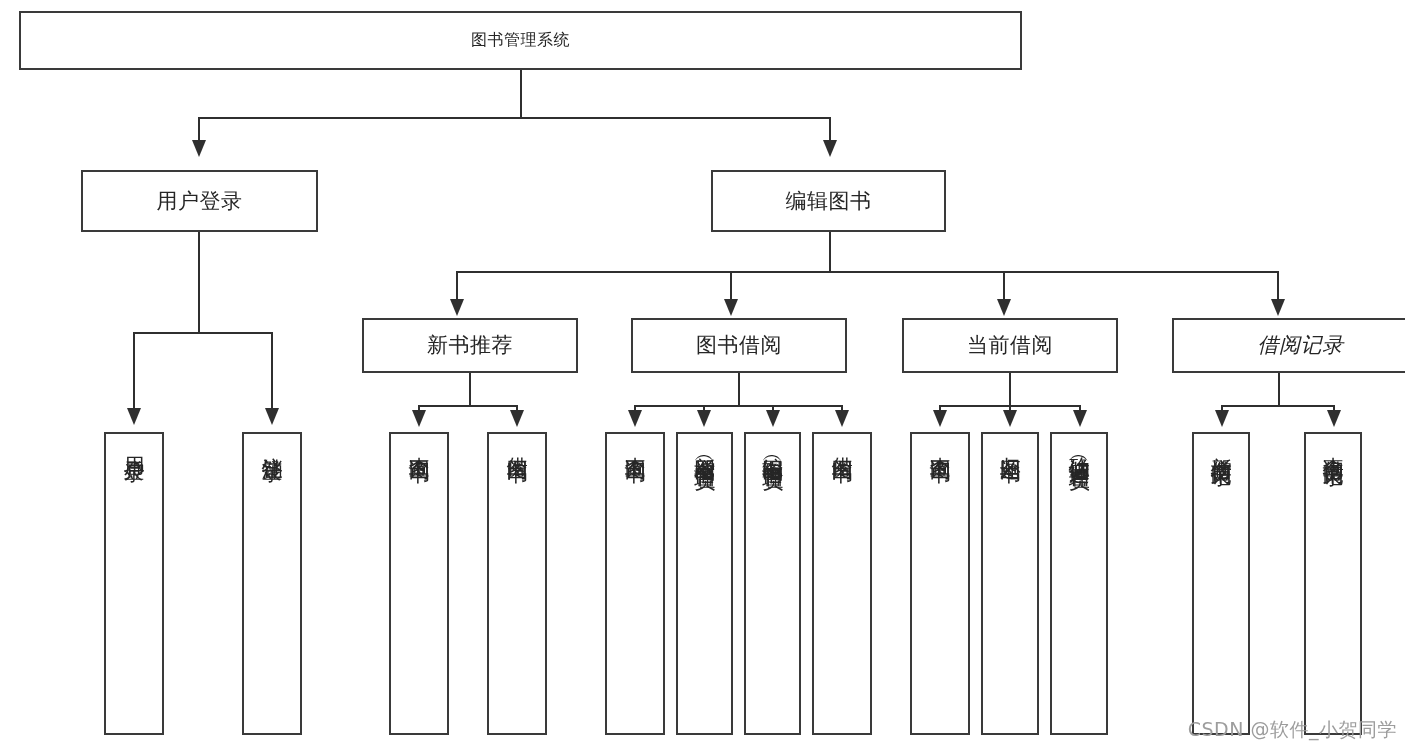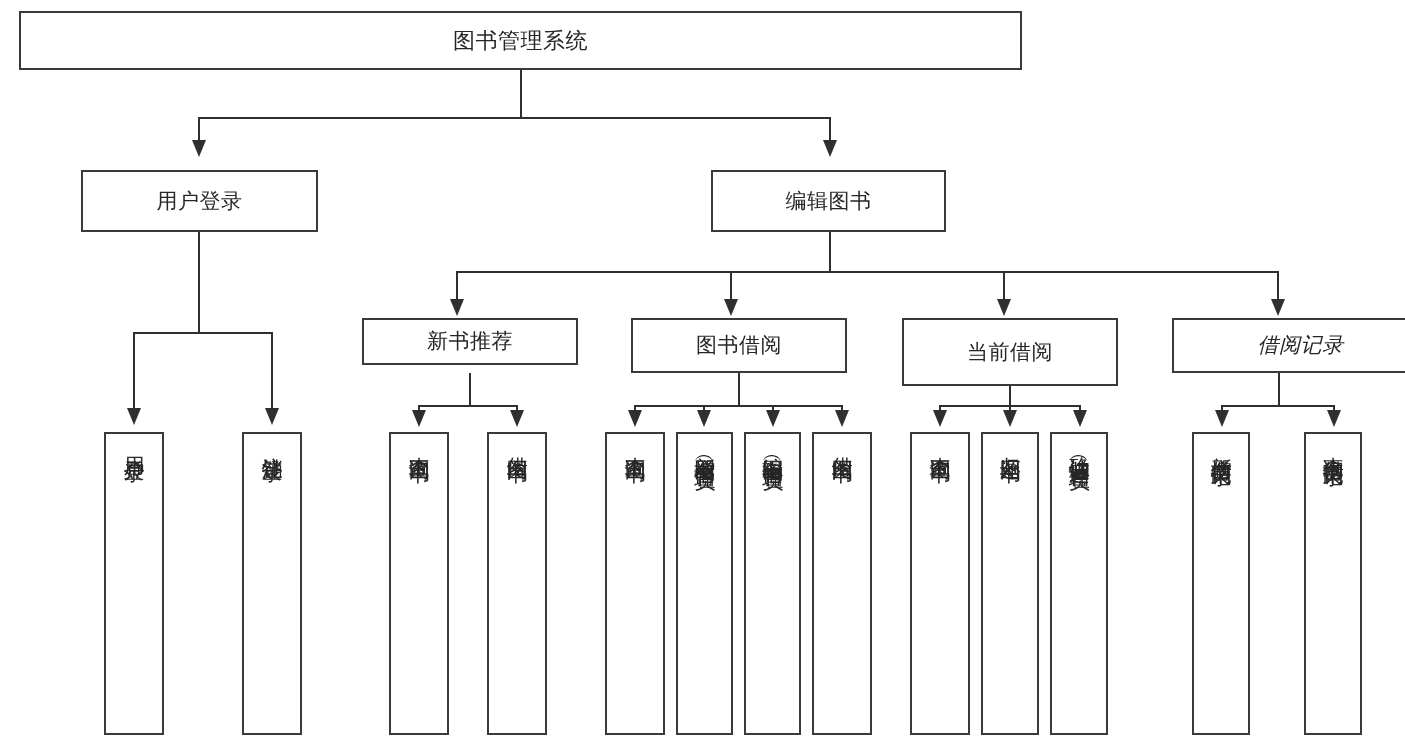--- a/index.html
+++ b/index.html
@@ -31,21 +31,21 @@
     display: block;
     text-align: center;
     line-height: 1.18;
     white-space: pre;
   }
   
   .node.h .lbl {
     font-size: 21px;
     letter-spacing: 0.5px;
   }
-  .node.root .lbl { font-size: 22px; }
+  .node.root .lbl { font-size: 16px; }
   
   .node.v {
     align-items: flex-start;
     padding-top: 6px;
   }
   .node.v .lbl {
     writing-mode: vertical-rl;
     text-orientation: upright;
     font-size: 21px;
     line-height: 1.06;
@@ -147,27 +147,27 @@
     <span class="lbl">图书管理系统</span>
   </div>
 
   <div class="node h" style="left:81px; top:170px; width:237px; height:62px;">
     <span class="lbl">用户登录</span>
   </div>
   <div class="node h" style="left:711px; top:170px; width:235px; height:62px;">
     <span class="lbl">编辑图书</span>
   </div>
 
-  <div class="node h" style="left:362px; top:318px; width:216px; height:47px;">
+  <div class="node h" style="left:362px; top:318px; width:216px; height:55px;">
     <span class="lbl">新书推荐</span>
   </div>
   <div class="node h" style="left:631px; top:318px; width:216px; height:55px;justify-content:center;">
     <span class="lbl">图书借阅</span>
   </div>
-  <div class="node h" style="left:902px; top:318px; width:216px; height:68px;">
+  <div class="node h" style="left:902px; top:318px; width:216px; height:55px;">
     <span class="lbl">当前借阅</span>
   </div>
   <div class="node h" style="left:1172px; top:318px; width:257px; height:55px;font-style:italic;">
     <span class="lbl">借阅记录</span>
   </div>
 
   <div class="node v" style="left:104px; top:432px; width:60px; height:303px;">
     <span class="lbl">用户登录</span>
   </div>
   <div class="node v" style="left:242px; top:432px; width:60px; height:303px;">
@@ -204,14 +204,15 @@
     <span class="lbl">确认归还（管理员）</span>
   </div>
 
   <div class="node v" style="left:1192px; top:432px; width:58px; height:303px;">
     <span class="lbl">新增借阅记录</span>
   </div>
   <div class="node v" style="left:1304px; top:432px; width:58px; height:303px;">
     <span class="lbl">查询借阅记录</span>
   </div>
 
+  <div id="watermark">CSDN @软件_小贺同学</div>
 
 </div>
 
 </body></html>

